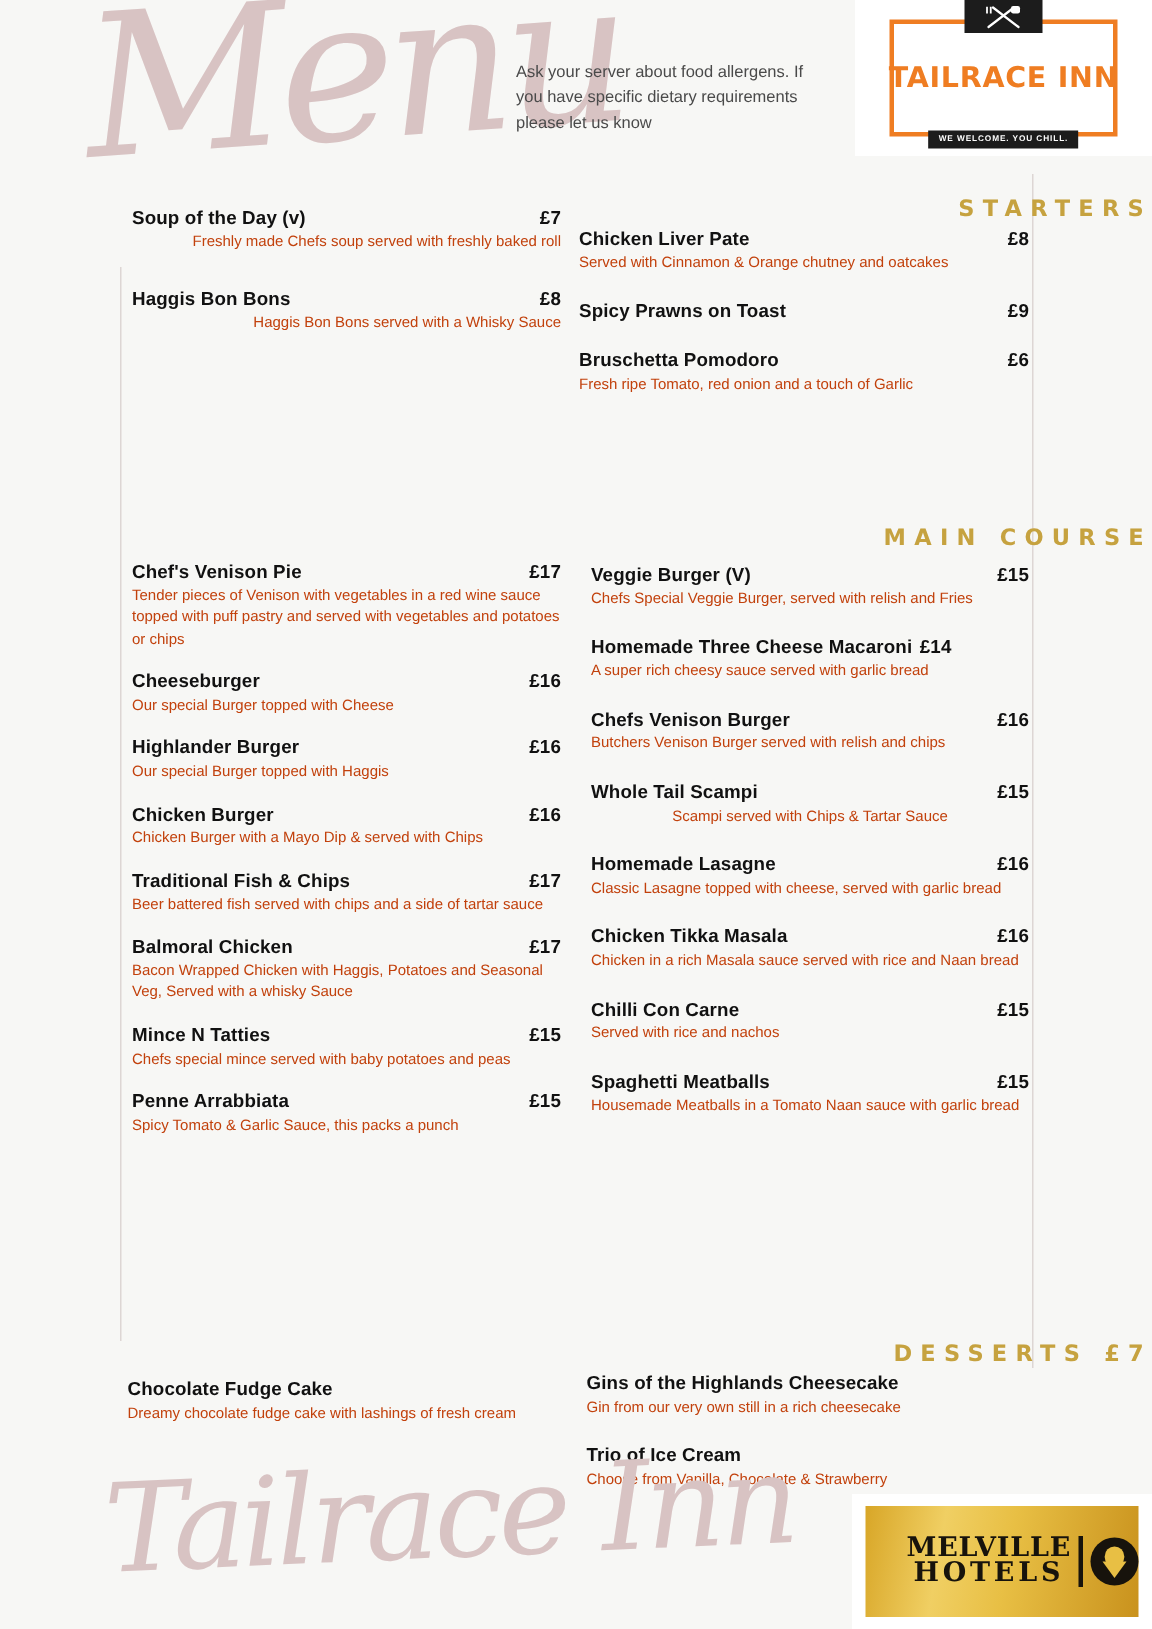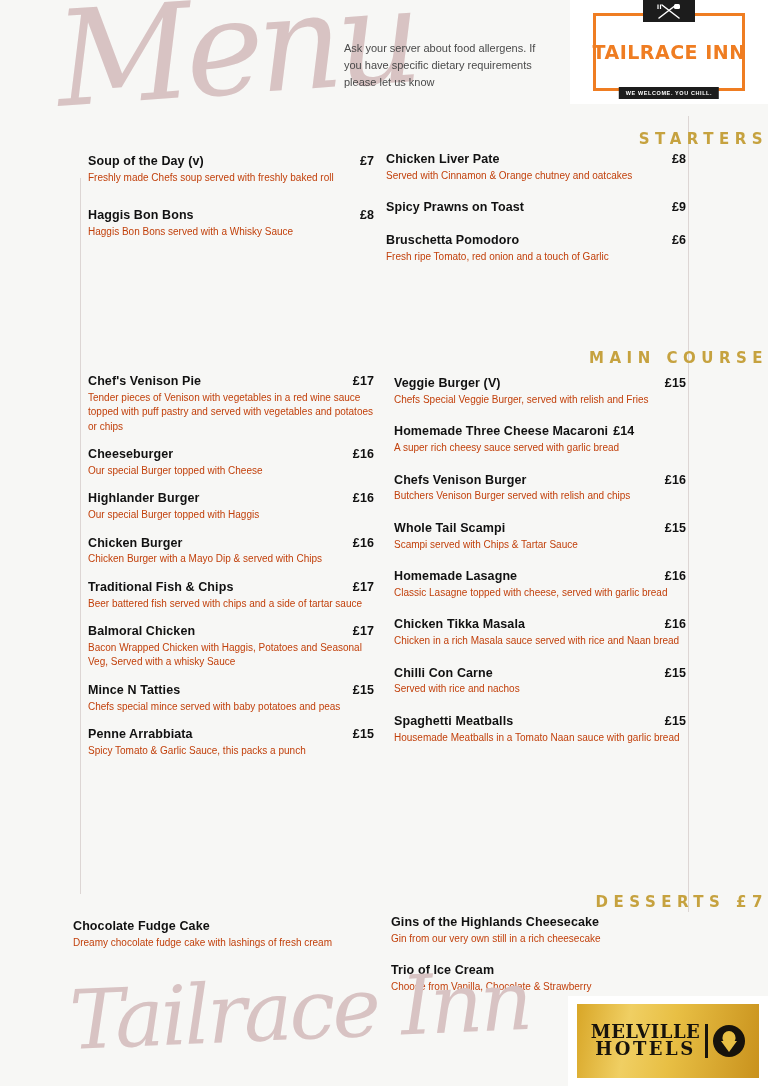--- a/index.html
+++ b/index.html
@@ -75,21 +75,21 @@
 
   
   #melville-logo{
     position:absolute;left:568px;top:996px;width:200px;height:90px;
     background:#ffffff;
     display:flex;align-items:center;justify-content:center;
   }
   .mv-plate{
     width:182px;height:74px;
     background:linear-gradient(100deg,#d8a627 0%,#f0cf63 28%,#e8bf44 52%,#c9921d 100%);
-    display:flex;align-items:center;justify-content:center;
+    display:flex;align-items:center;justify-content:flex-end;
   }
   .mv-inner{display:flex;align-items:center;gap:5px;}
   .mv-words{
     font-family:"DejaVu Serif", serif;
     font-weight:bold;color:#17130c;line-height:0.92;text-align:center;
   }
   .mv-l1{font-size:18px;letter-spacing:0.5px;}
   .mv-l2{font-size:18px;letter-spacing:2.5px;}
   .mv-bar{width:3px;height:34px;background:#17130c;}
   .mv-emblem{
@@ -170,21 +170,21 @@
     </div>
   </div>
 
   <div class="vrule" id="rule-left"></div>
   <div class="vrule" id="rule-right"></div>
 
   <div class="section-head" id="head-starters">STARTERS</div>
   <div class="section-head" id="head-mains">MAIN COURSE</div>
   <div class="section-head" id="head-desserts">DESSERTS £7</div>
 
-  <div class="col" id="col-s-left" style="left:88px;top:153px;width:286px;">
+  <div class="col" id="col-s-left" style="left:88px;top:137px;width:286px;text-align:right;">
       <div class="item" style="margin-bottom: 22px;">
         <div class="item-head">
           <span class="item-name">Soup of the Day (v)</span>
           <span class="spacer"></span>
           <span class="item-price">£7</span>
         </div>
         <div class="item-desc">Freshly made Chefs soup served with freshly baked roll</div>
       </div>
       <div class="item">
         <div class="item-head">
@@ -303,21 +303,21 @@
         <div class="item-desc">A super rich cheesy sauce served with garlic bread</div>
       </div>
       <div class="item" style="margin-bottom: 16px;">
         <div class="item-head">
           <span class="item-name">Chefs Venison Burger</span>
           <span class="spacer"></span>
           <span class="item-price">£16</span>
         </div>
         <div class="item-desc">Butchers Venison Burger served with relish and chips</div>
       </div>
-      <div class="item" style="margin-bottom: 16px;">
+      <div class="item" style="margin-bottom: 16px; text-align: center;">
         <div class="item-head">
           <span class="item-name">Whole Tail Scampi</span>
           <span class="spacer"></span>
           <span class="item-price">£15</span>
         </div>
         <div class="item-desc">Scampi served with Chips &amp; Tartar Sauce</div>
       </div>
       <div class="item" style="margin-bottom: 16px;">
         <div class="item-head">
           <span class="item-name">Homemade Lasagne</span>
@@ -344,21 +344,21 @@
       </div>
       <div class="item">
         <div class="item-head">
           <span class="item-name">Spaghetti Meatballs</span>
           <span class="spacer"></span>
           <span class="item-price">£15</span>
         </div>
         <div class="item-desc">Housemade Meatballs in a Tomato Naan sauce with garlic bread</div>
       </div>
     </div>
-  <div class="col" id="col-d-left" style="left:73px;top:918px;width:290px;">
+  <div class="col" id="col-d-left" style="left:85px;top:918px;width:290px;">
       <div class="item">
         <div class="item-head">
           <span class="item-name">Chocolate Fudge Cake</span>
         </div>
         <div class="item-desc">Dreamy chocolate fudge cake with lashings of fresh cream</div>
       </div>
     </div>
   <div class="col" id="col-d-right" style="left:391px;top:914px;width:300px;">
       <div class="item" style="margin-bottom: 16px;">
         <div class="item-head">

